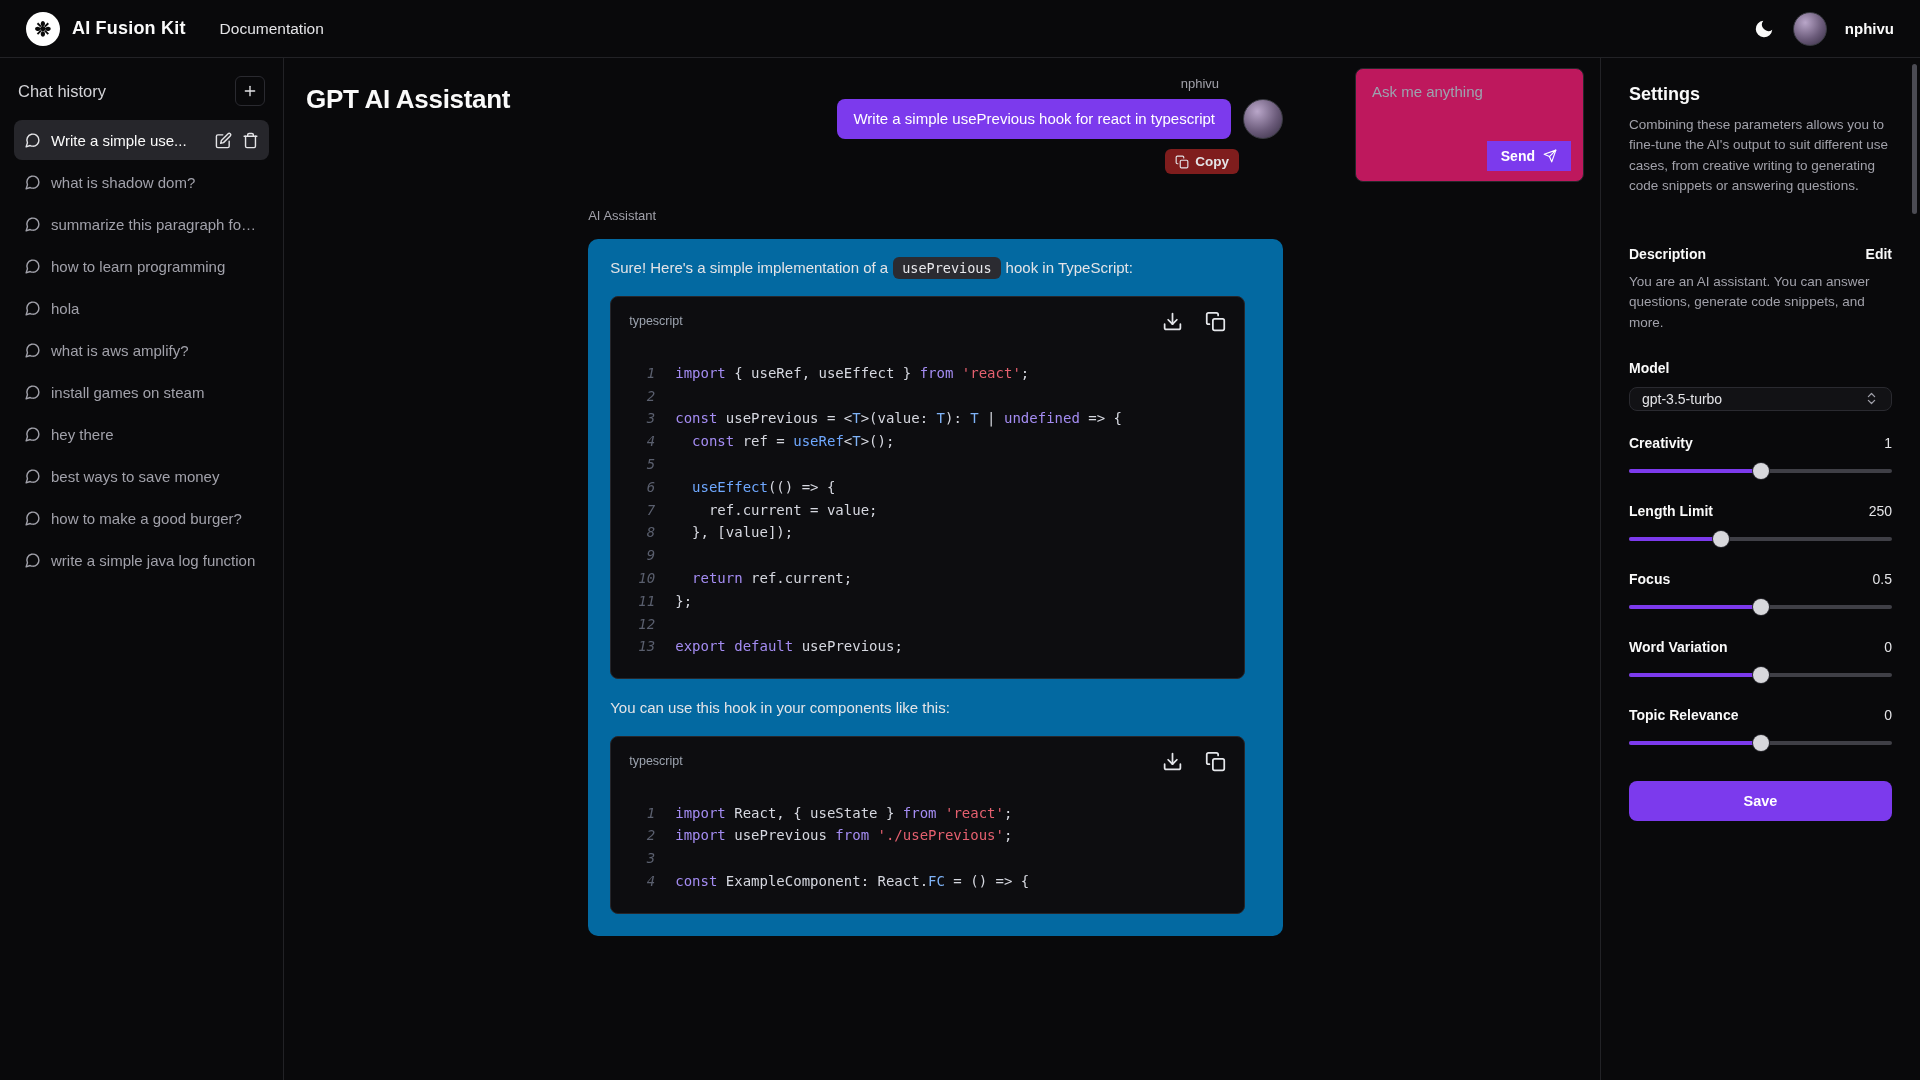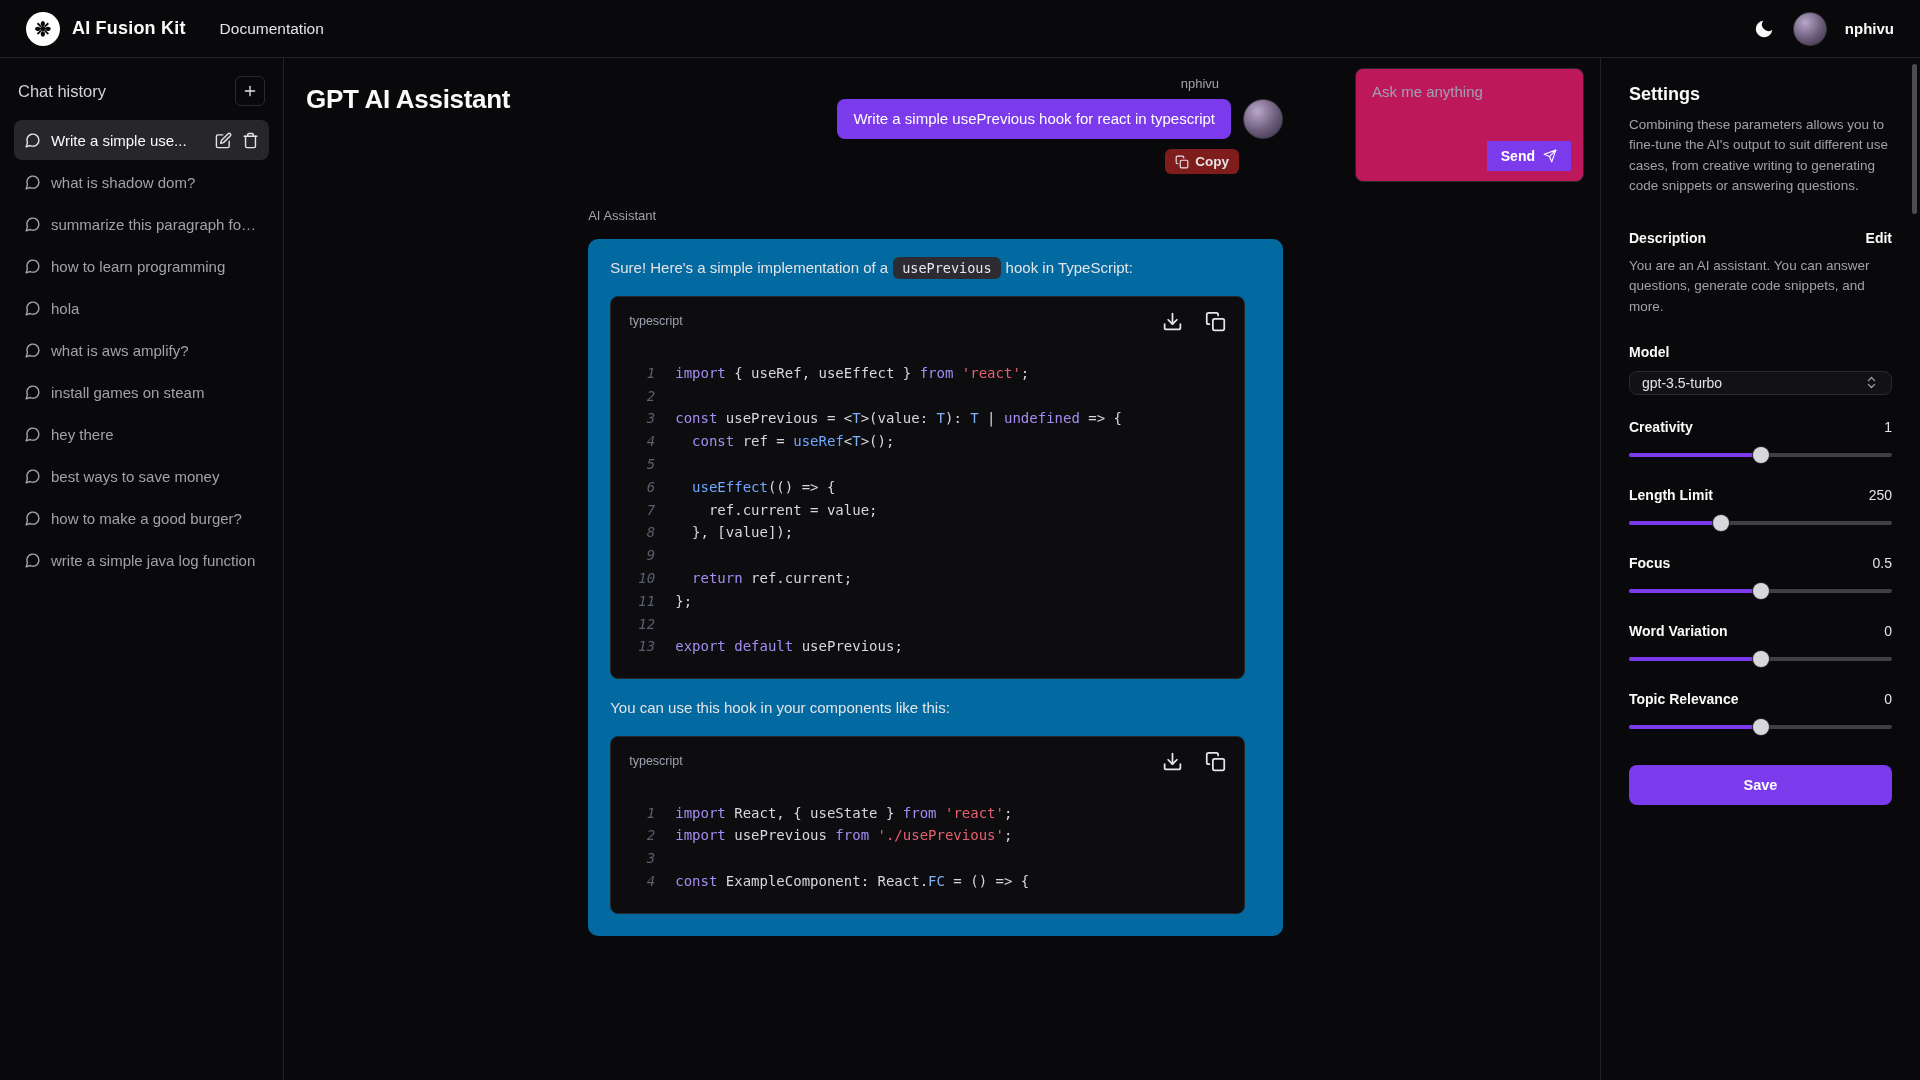--- a/index.html
+++ b/index.html
@@ -123,21 +123,21 @@
     padding:7px 14px; border-radius:0; cursor:pointer;
   }
   .send-btn .icon { width:14px; height:14px; }
 
   
   .settings {
     width:320px; flex:0 0 320px; border-left:1px solid #222226; padding:26px 28px; overflow:hidden;
   }
   .settings-title { font-size:18px; font-weight:700; }
   .settings-desc { margin-top:10px; font-size:13.5px; line-height:1.5; color:#a1a1aa; }
-  .desc-row { margin-top:34px; display:flex; align-items:center; justify-content:space-between; }
+  .desc-row { margin-top:50px; display:flex; align-items:center; justify-content:space-between; }
   .field-label { font-size:14px; font-weight:600; color:#fafafa; }
   .edit-link { font-size:14px; font-weight:600; color:#fafafa; background:none; border:none; cursor:pointer; padding:0; }
   .prompt-text { margin-top:10px; font-size:13.5px; line-height:1.5; color:#a1a1aa; }
   .model-group { margin-top:26px; }
   .model-select {
     margin-top:10px; height:24px; border:1px solid #2a2a30; background:#121215; border-radius:8px;
     display:flex; align-items:center; justify-content:space-between; padding:0 12px; cursor:pointer;
   }
   .model-value { font-size:14px; color:#e4e4e7; }
   .model-select .icon { width:15px; height:15px; color:#a1a1aa; }

